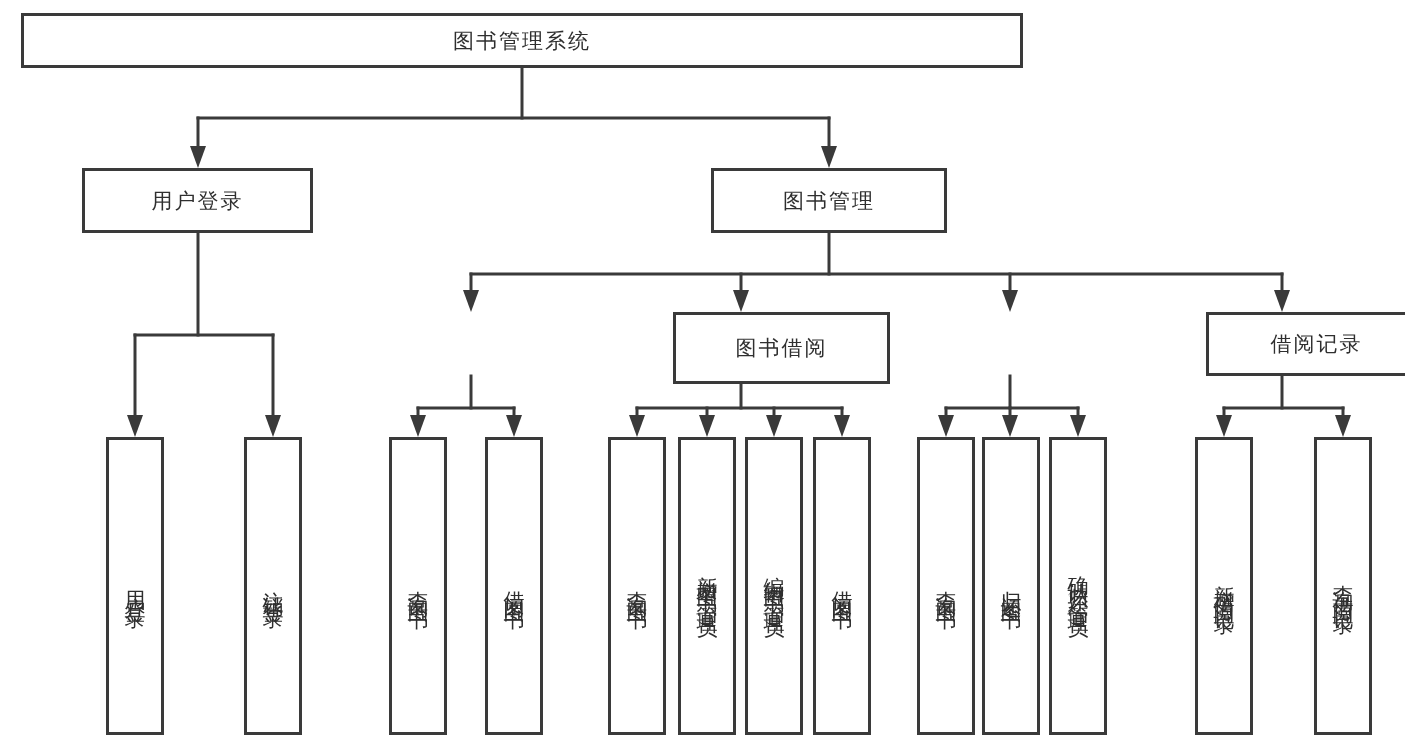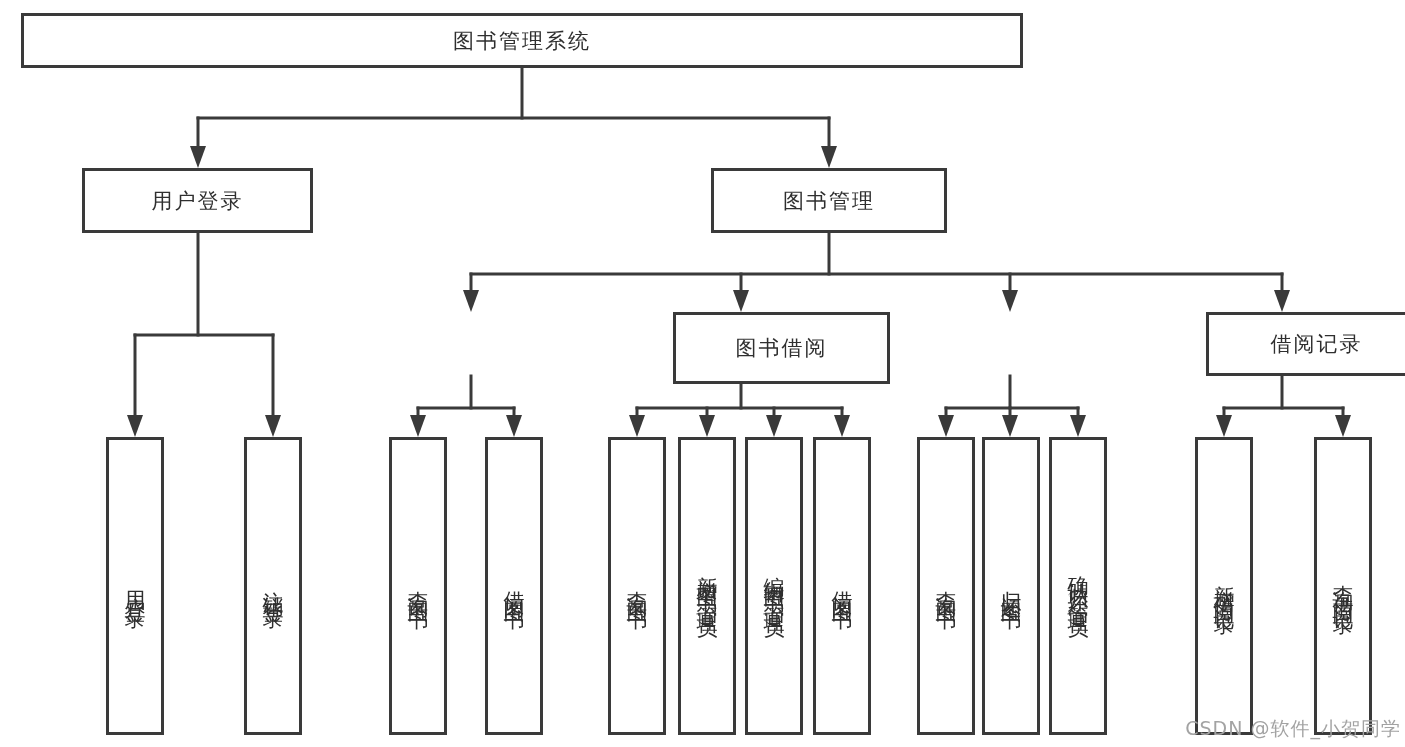--- a/index.html
+++ b/index.html
@@ -172,14 +172,13 @@
     <span class="vtext">确认归还（管理员）</span>
   </div>
 
   <div class="node leaf" style="left:1195px;top:437px;width:58px;height:298px;">
     <span class="vtext">新增借阅记录</span>
   </div>
   <div class="node leaf" style="left:1314px;top:437px;width:58px;height:298px;">
     <span class="vtext">查询借阅记录</span>
   </div>
 
-  <div class="watermark">CSDN @软件_小贺同学</div>
 </div>
 
 </body></html>

